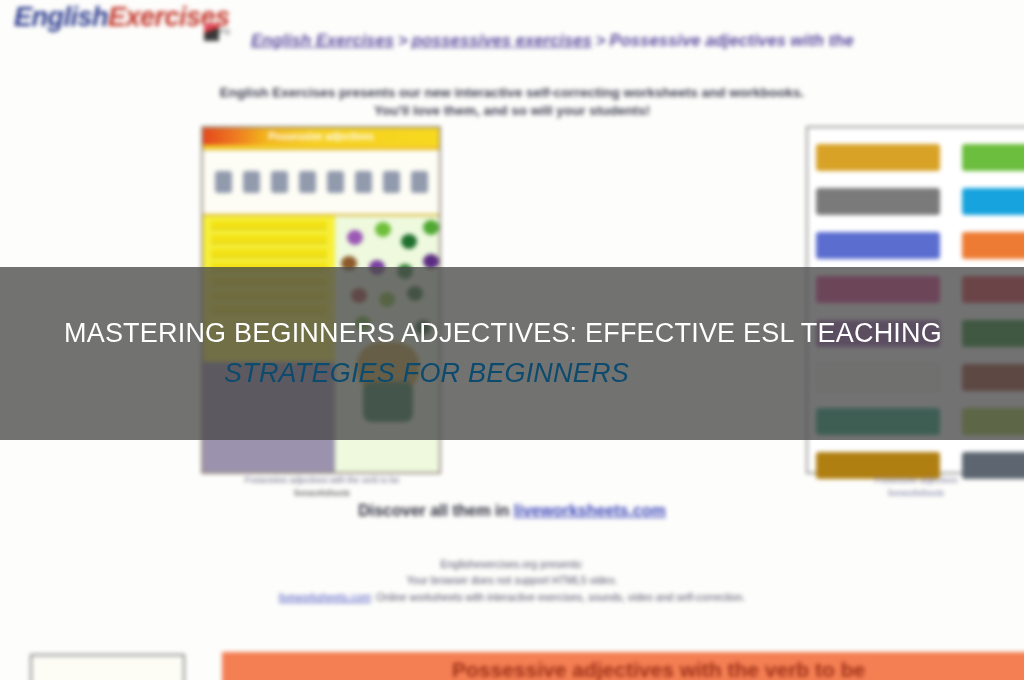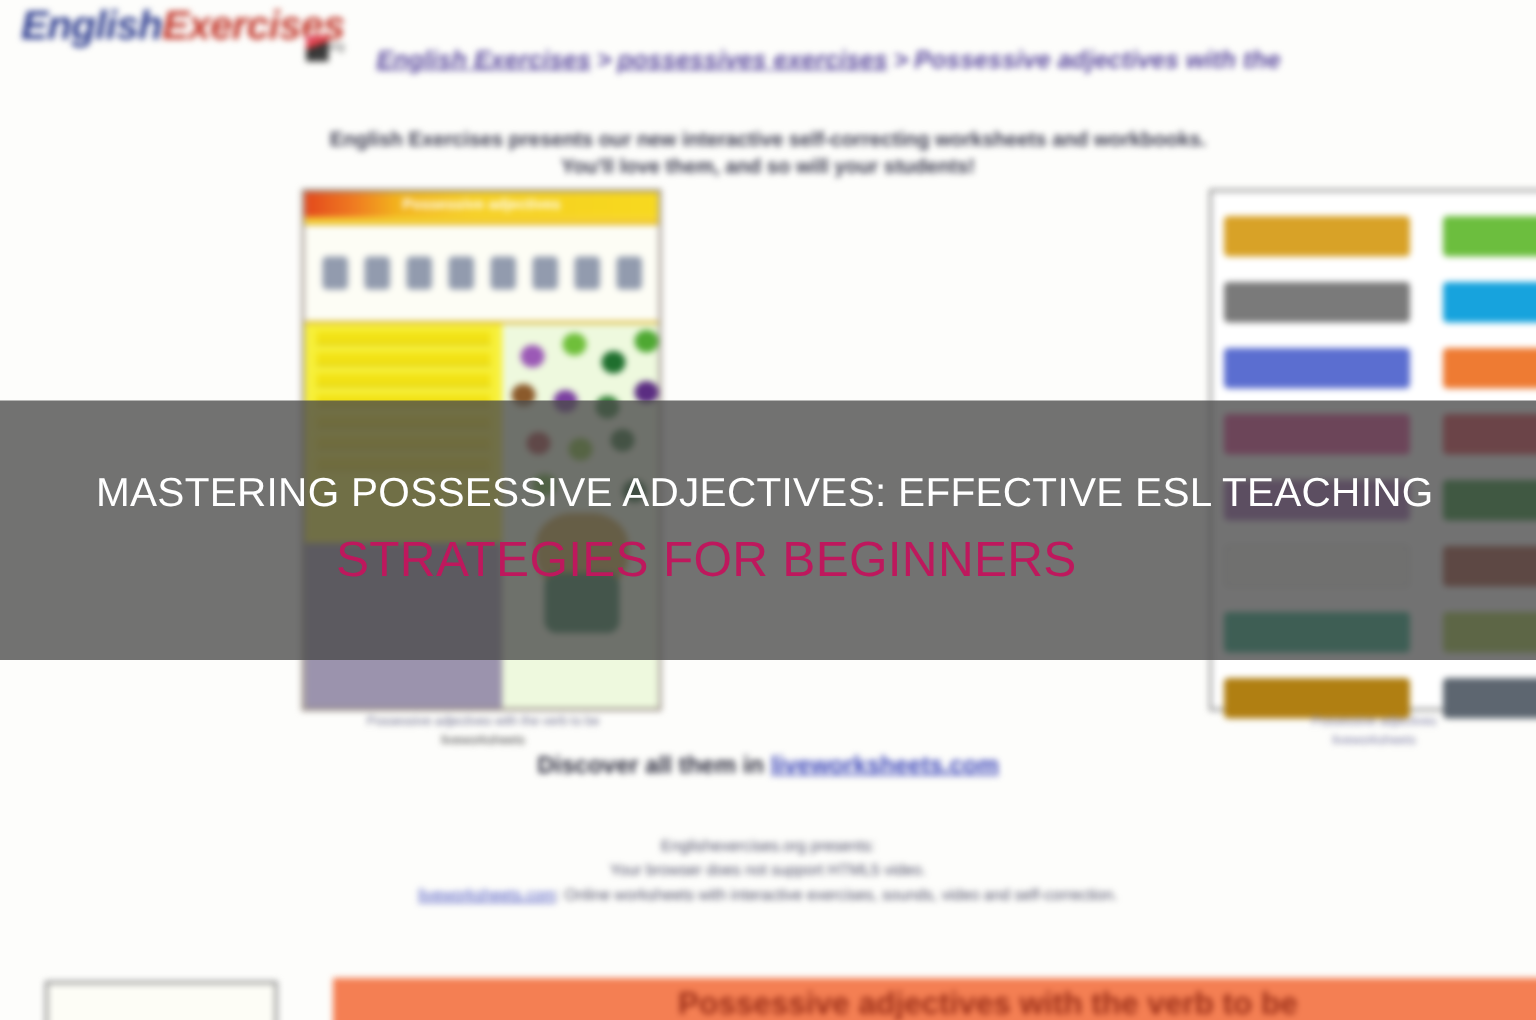--- a/index.html
+++ b/index.html
@@ -294,26 +294,27 @@
     padding-right: 40px;
   }
   .overlay .line1 {
     color: #ffffff;
     font-size: 27px;
     line-height: 1.48;
     letter-spacing: 0.2px;
     white-space: nowrap;
   }
   .overlay .line2 {
-    color: #be185d;
-    font-size: 33px;
+    color: #0c4a6e;
+    font-size: 27px;
     line-height: 1.48;
     letter-spacing: 0.2px;
     padding-left: 160px;
     white-space: nowrap;
+    font-style: italic;
   }
 </style>
 </head>
 <body>
 
 <div id="page">
 
   <div class="blurred">
 
     <div class="logo">
@@ -418,17 +419,17 @@
     </div>
 
     <div class="bottom-box"></div>
     <div class="bottom-strip">
       <span class="strip-text">Possessive adjectives with the verb to be</span>
     </div>
 
   </div>
 
   <div class="overlay">
-    <div class="line1">MASTERING POSSESSIVE ADJECTIVES: EFFECTIVE ESL TEACHING</div>
+    <div class="line1">MASTERING BEGINNERS ADJECTIVES: EFFECTIVE ESL TEACHING</div>
     <div class="line2">STRATEGIES FOR BEGINNERS</div>
   </div>
 
 </div>
 
 </body></html>

